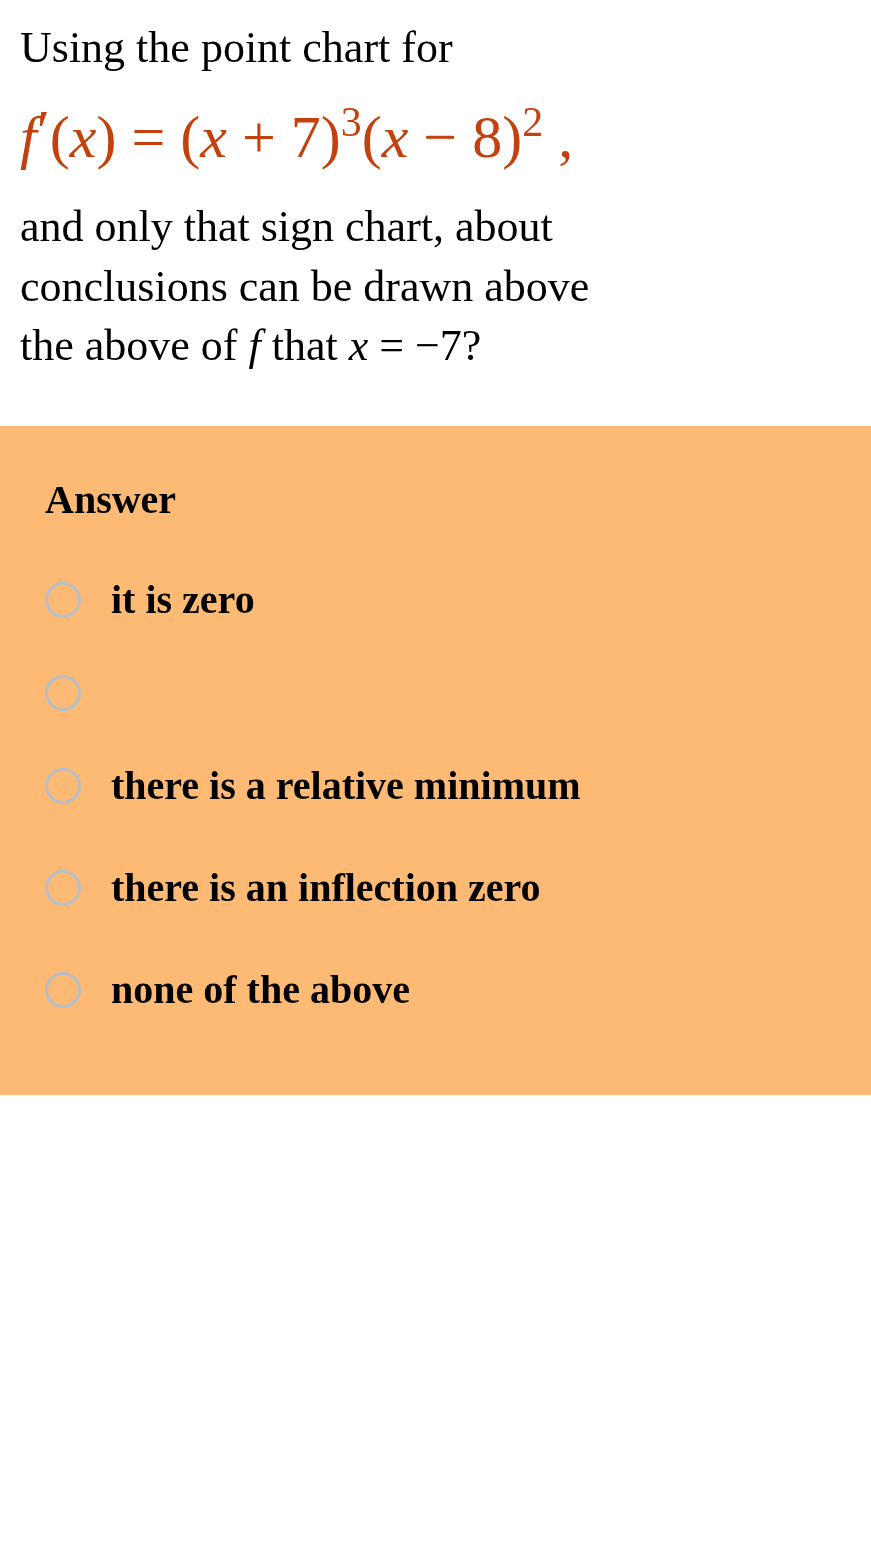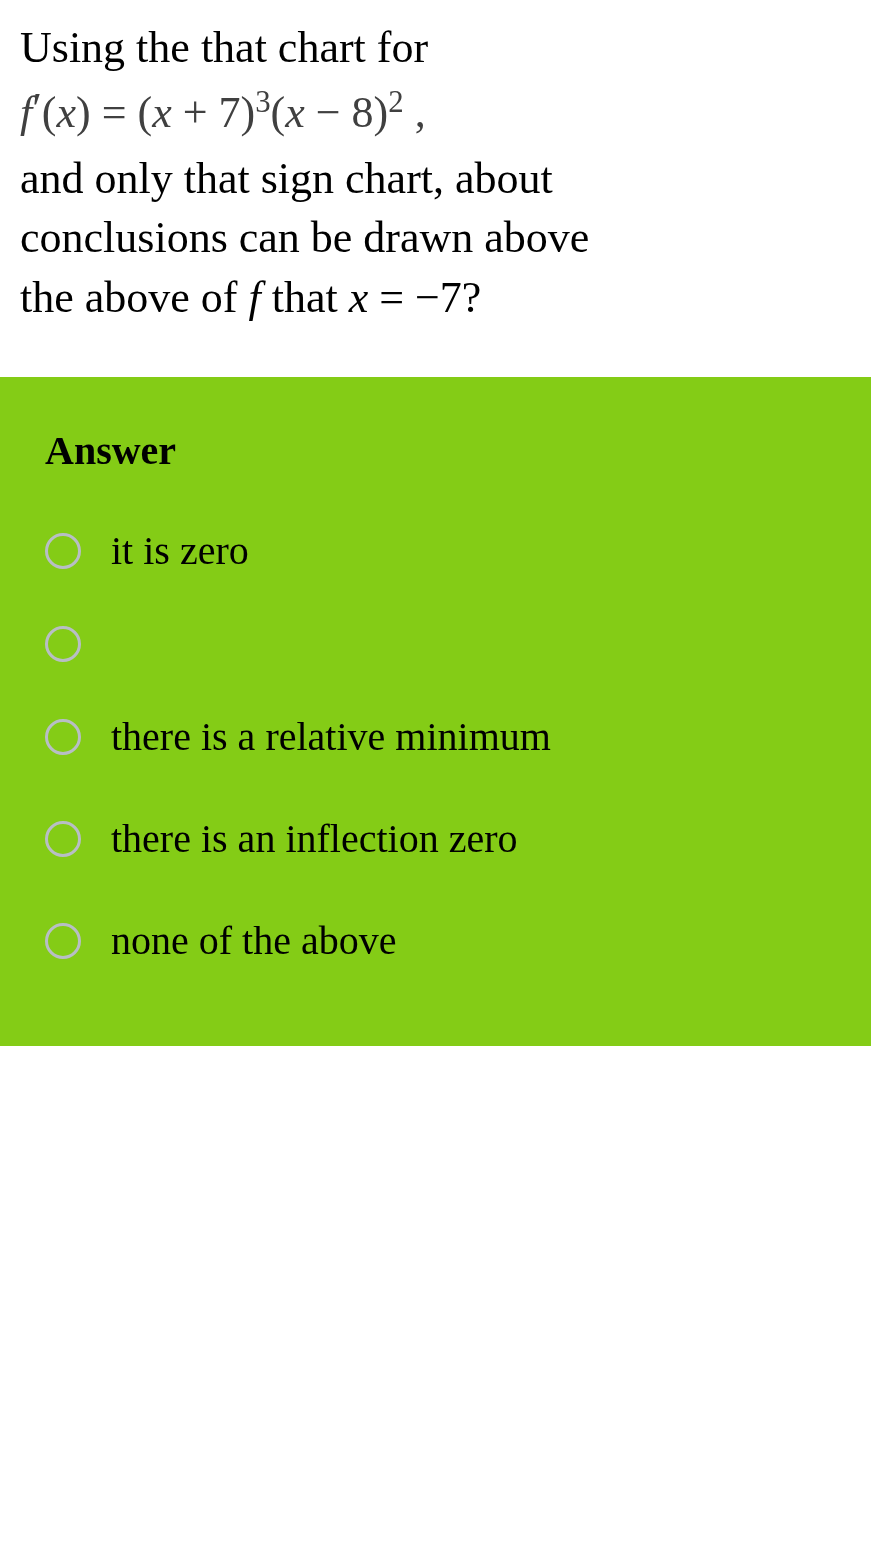--- a/index.html
+++ b/index.html
@@ -17,54 +17,55 @@
     .question-section {
       padding: 18px 20px 40px 20px;
     }
     .question-text {
       font-size: 44px;
       line-height: 1.35;
       color: #000000;
     }
     .math-line {
       font-family: 'Times New Roman', serif;
-      font-size: 44px;
+      font-size: 60px;
       line-height: 1.4;
-      color: #404040;
-      margin: 5px 0;
+      color: #c2410c;
+      margin: 18px 0;
     }
     .math-var {
       font-style: italic;
     }
     .sup {
       font-size: 0.7em;
       position: relative;
       top: -0.5em;
     }
     .prime {
       position: relative;
       top: -0.1em;
     }
     .answer-section {
-      background: #84cc16;
+      background: #fdba74;
       padding: 50px 70px 30px 45px;
       margin-top: 10px;
     }
     .answer-heading {
       font-size: 40px;
       font-weight: bold;
       color: #000000;
       margin-bottom: 50px;
       font-family: Georgia, 'Times New Roman', serif;
     }
     .option {
       display: flex;
       align-items: center;
       margin-bottom: 48px;
       cursor: pointer;
+      font-weight: bold;
     }
     .radio-circle {
       width: 36px;
       height: 36px;
       border: 3px solid #b8bec5;
       border-radius: 50%;
       flex-shrink: 0;
       margin-right: 30px;
     }
     .option-label {
@@ -74,21 +75,21 @@
       font-family: Georgia, 'Times New Roman', serif;
     }
     .option.multiline {
       align-items: center;
     }
   </style>
 </head>
 <body>
 
 <div class="question-section">
-  <div class="question-text">Using the that chart for</div>
+  <div class="question-text">Using the point chart for</div>
   <div class="math-line">
     <span class="math-var">f</span><span class="prime">′</span><span>(</span><span class="math-var">x</span><span>) = (</span><span class="math-var">x</span><span> + 7)</span><span class="sup">3</span><span>(</span><span class="math-var">x</span><span> − 8)</span><span class="sup">2</span><span> ,</span>
   </div>
   <div class="question-text">and only that sign chart, about</div>
   <div class="question-text">conclusions can be drawn above</div>
   <div class="question-text">
     <span>the above of </span><span class="math-var">f</span><span> that </span><span class="math-var">x</span><span> = −7?</span>
   </div>
 </div>
 

